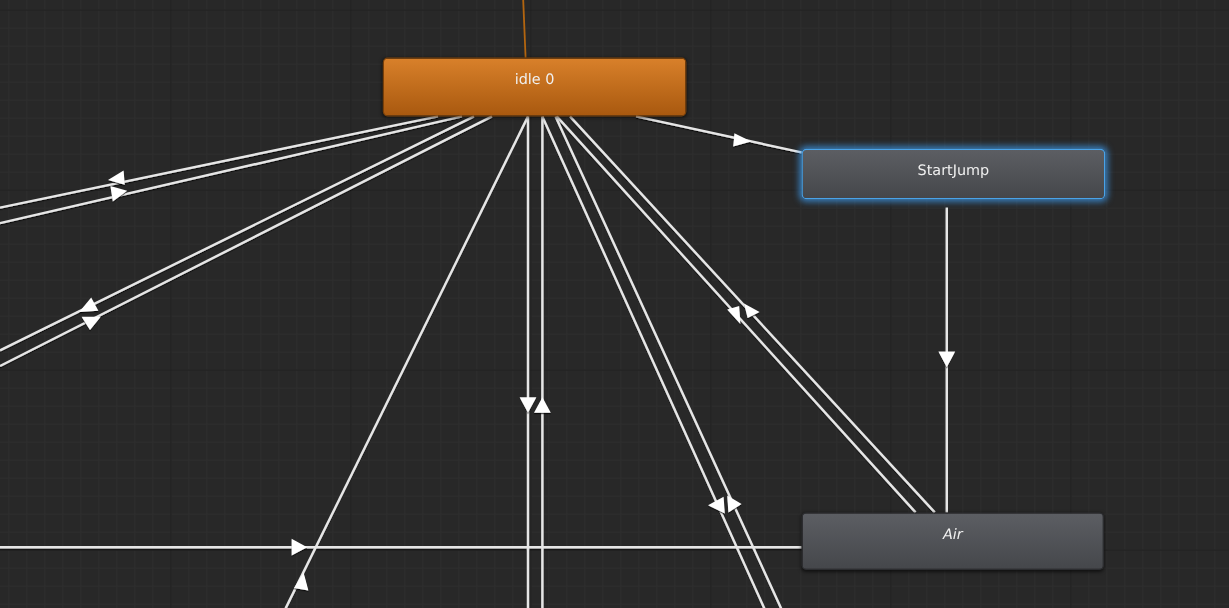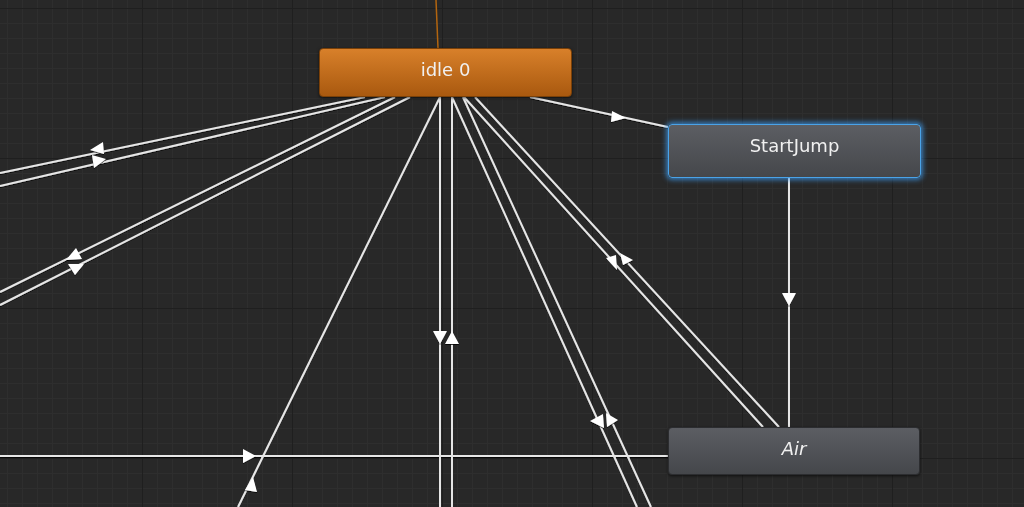--- a/index.html
+++ b/index.html
@@ -11,21 +11,21 @@
         linear-gradient(90deg, #1f1f1f 1px, transparent 1px),
         linear-gradient(#2e2e2e 1px, transparent 1px),
         linear-gradient(90deg, #2e2e2e 1px, transparent 1px);
       background-size: 150px 150px, 150px 150px, 15px 15px, 15px 15px;
       background-position: -8px 8px, -8px 8px, -8px 8px, -8px 8px;
       font-family: "DejaVu Sans", sans-serif;
     }
     #canvas { position: absolute; left: 0; top: 0; width: 1024px; height: 507px; }
     .node {
       position: absolute; box-sizing: border-box;
-      border-radius: 4px; color: #f0f0f0; font-size: 18px;
+      border-radius: 4px; color: #f0f0f0; font-size: 12px;
       display: flex; justify-content: center; padding-top: 10px;
       cursor: pointer;
     }
     .node-default {
       background: linear-gradient(#d8802a, #a9590f);
       border: 1px solid #7a4008;
       box-shadow: 0 1px 3px rgba(0,0,0,0.6);
     }
     .node-state {
       background: linear-gradient(#5c5e63, #45474b);
@@ -100,19 +100,19 @@
     <polygon points="256,456 243,449 243,463"></polygon>
 
     <polygon points="253,477 245,490 257,492"></polygon>
   </g>
 </svg>
 
 <div class="node node-default" style="left:319px; top:48px; width:253px; height:49px;">
   <span class="node-label">idle 0</span>
 </div>
 
-<div class="node node-state node-selected" style="left:668px; top:124px; width:253px; height:54px;">
+<div class="node node-state node-selected" style="left:668px; top:124px; width:253px; height:42px;">
   <span class="node-label">StartJump</span>
 </div>
 
 <div class="node node-state" style="left:668px; top:427px; width:252px; height:48px;font-style:italic;">
   <span class="node-label">Air</span>
 </div>
 
 </body></html>

